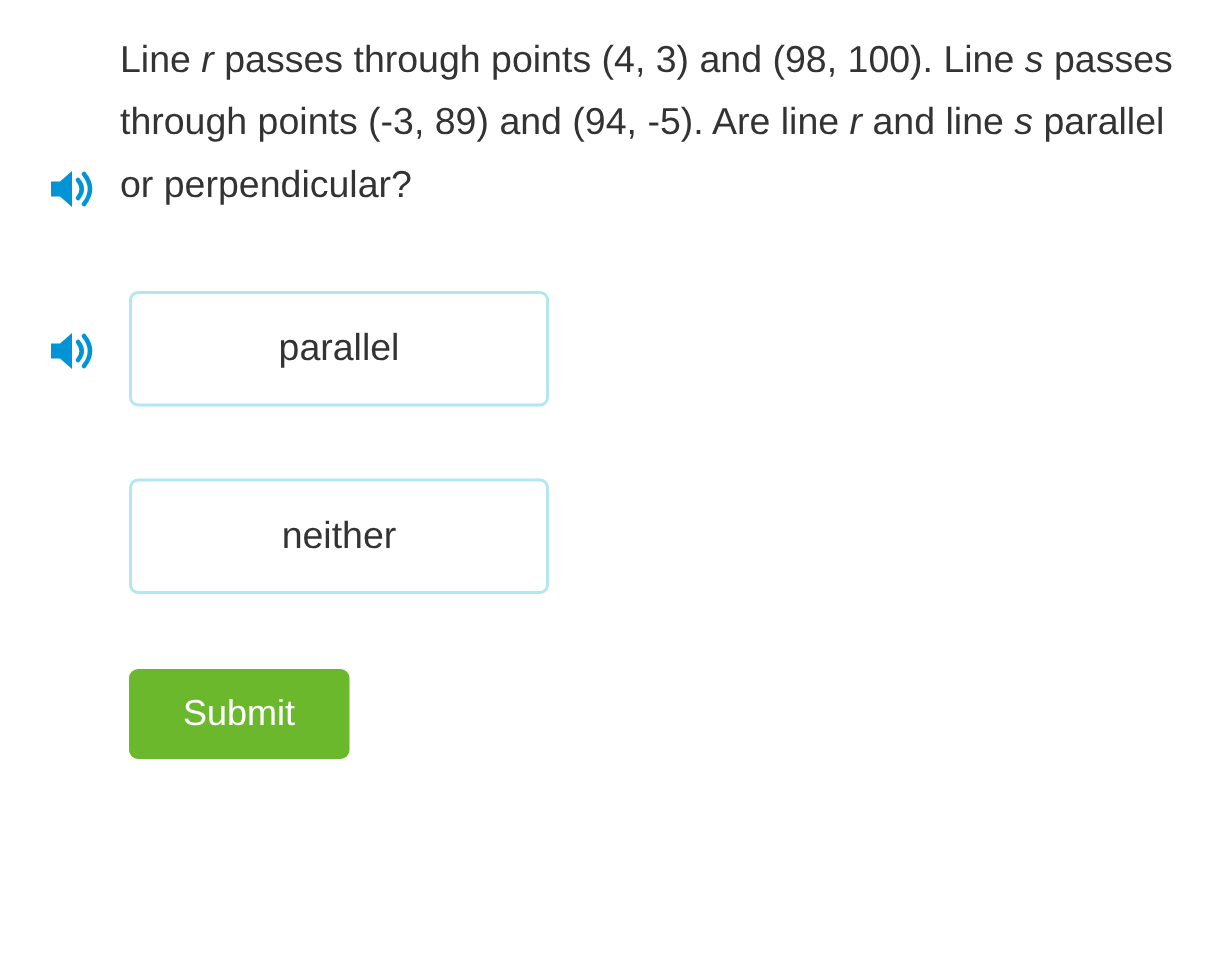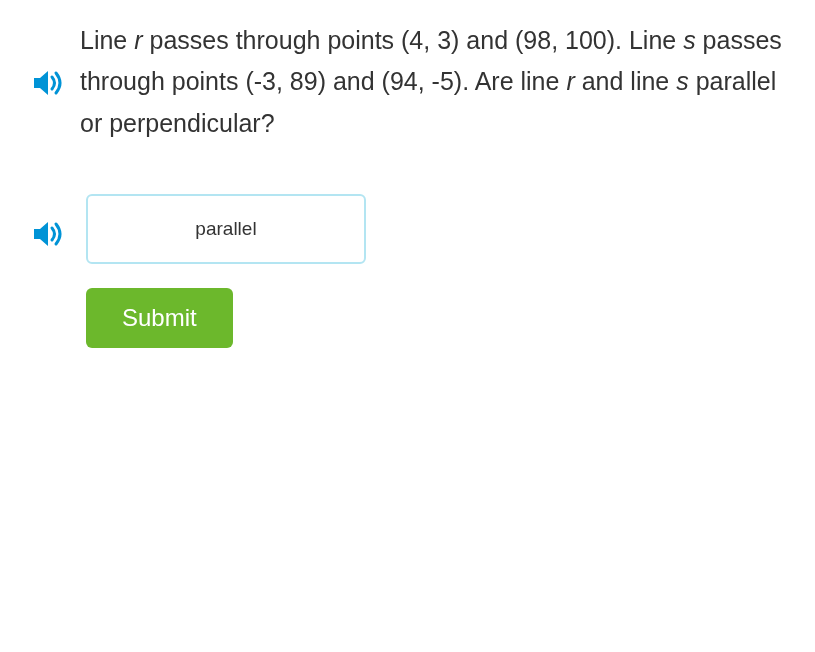--- a/index.html
+++ b/index.html
@@ -11,21 +11,21 @@
     body {
       font-family: Verdana, Geneva, sans-serif;
       background: #ffffff;
       padding: 20px 30px;
       color: #333333;
       width: 815px;
     }
     
     .question-row {
       display: flex;
-      align-items: center;
+      align-items: flex-end;
       gap: 14px;
       margin-bottom: 50px;
     }
     
     .speaker-icon {
       flex-shrink: 0;
       width: 36px;
       height: 36px;
       margin-top: 2px;
       cursor: pointer;
@@ -60,37 +60,38 @@
       display: flex;
       flex-wrap: wrap;
       gap: 24px;
     }
     
     .option-button {
       border: 2px solid #b3e5f2;
       border-radius: 6px;
       background: #ffffff;
       padding: 22px 30px;
-      font-size: 19px;
+      font-size: 25px;
       color: #333333;
       font-family: inherit;
       cursor: pointer;
       min-width: 280px;
       text-align: center;
     }
     
     .submit-button {
       background: #6cb82c;
       color: #ffffff;
       border: none;
       border-radius: 6px;
       padding: 16px 36px;
       font-size: 24px;
       font-family: inherit;
       cursor: pointer;
+      margin-top: 50px;
       margin-left: 56px;
     }
     
     .full-width-block {
       width: 100%;
     }
   </style>
 </head>
 <body>
 
@@ -111,19 +112,20 @@
   <span class="options-speaker">
     <svg viewBox="0 0 36 36" xmlns="http://www.w3.org/2000/svg">
       <path d="M4 13 L10 13 L18 6 L18 30 L10 23 L4 23 Z" fill="#0093d6"></path>
       <path d="M22 12 Q27 18 22 24" stroke="#0093d6" stroke-width="3" fill="none" stroke-linecap="round"></path>
       <path d="M26 8 Q34 18 26 28" stroke="#0093d6" stroke-width="3" fill="none" stroke-linecap="round"></path>
     </svg>
   </span>
   <div class="options-container">
     <button class="option-button">parallel</button>
     <div class="full-width-block"></div>
+    <button class="option-button">neither</button>
   </div>
 </div>
 
 <button class="submit-button">Submit</button>
 
 
 
 
 </body></html>

